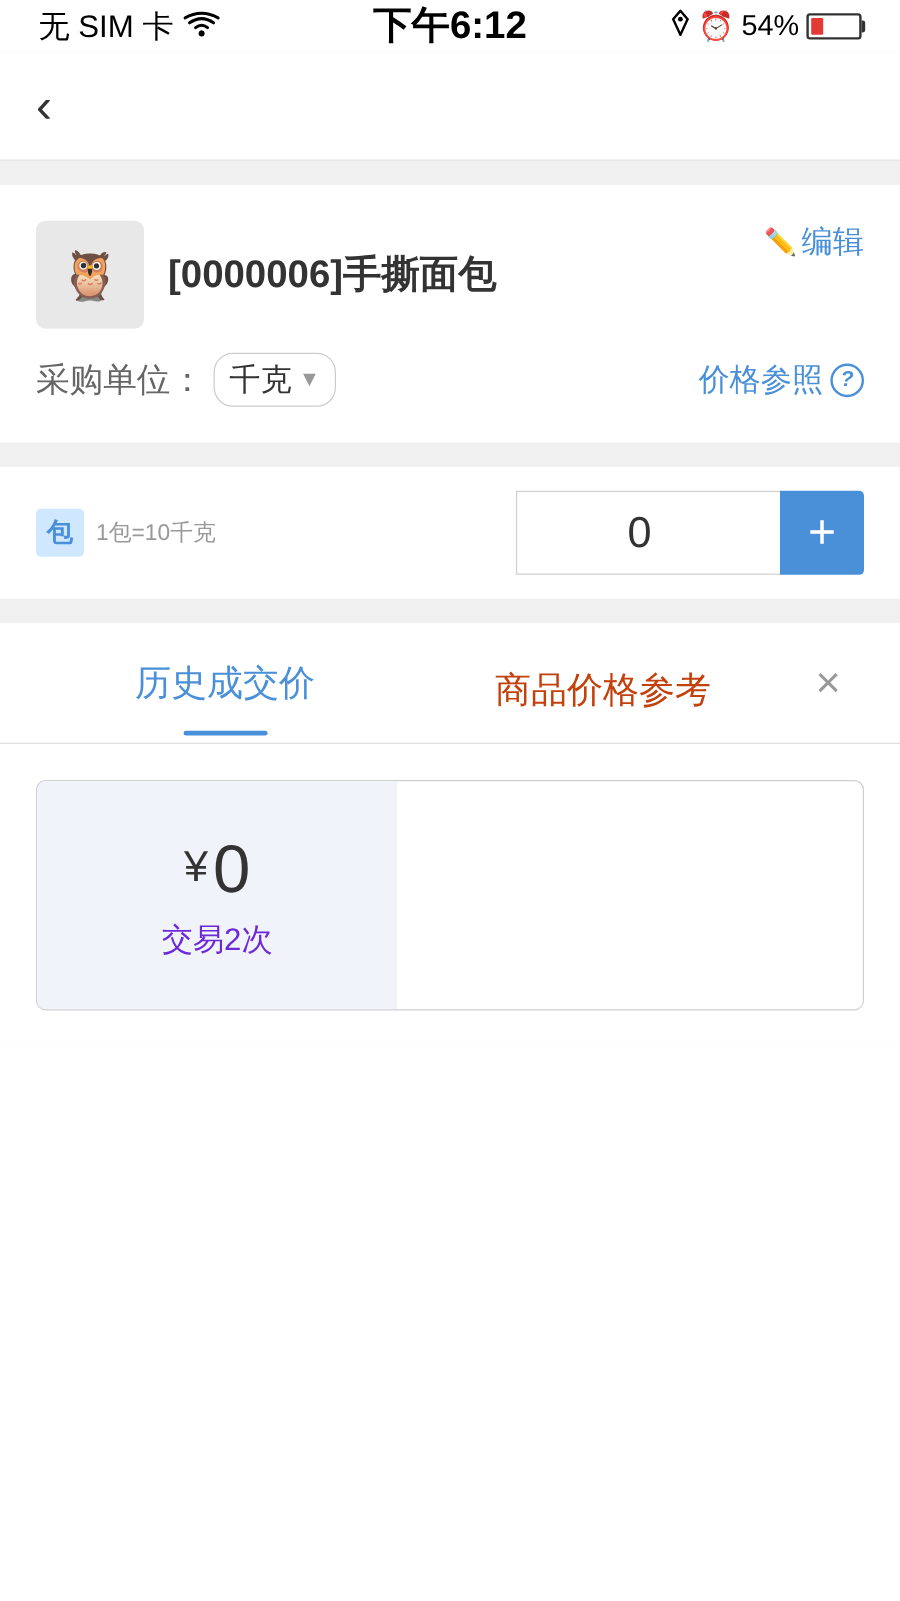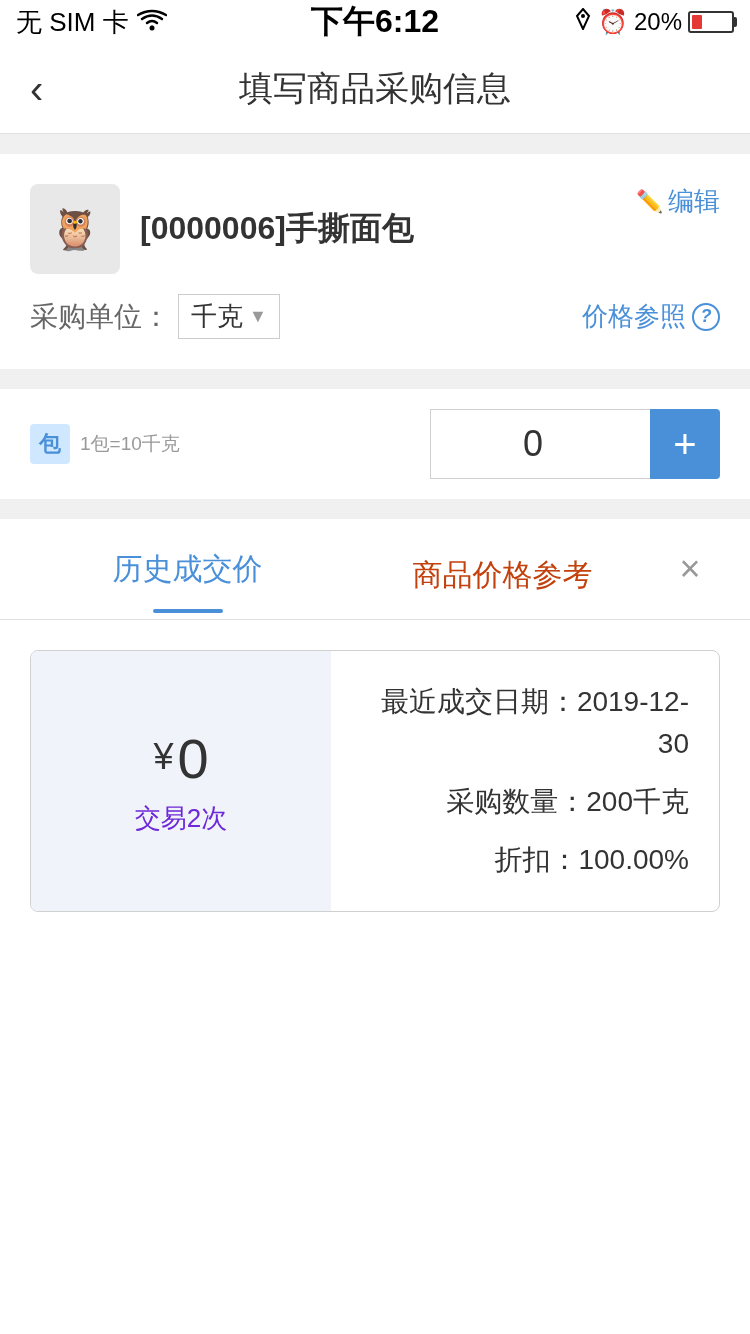--- a/index.html
+++ b/index.html
@@ -14,21 +14,21 @@
     }
 
     
     .status-bar {
       width: 100%;
       height: 44px;
       background: #fff;
       display: flex;
       align-items: center;
       justify-content: space-between;
-      padding: 0 16px;
+      padding: 0 32px;
       font-size: 26px;
       color: #000;
       text-align: center;
     }
     .status-left {
       display: flex;
       align-items: center;
       gap: 8px;
     }
     .status-center {
@@ -150,21 +150,21 @@
       margin-top: 4px;
     }
     .unit-label {
       font-size: 28px;
       color: #666;
     }
     .unit-select {
       display: inline-flex;
       align-items: center;
       border: 1px solid #ccc;
-      border-radius: 0;
+      border-radius: 16px;
       padding: 4px 12px;
       font-size: 26px;
       color: #333;
       gap: 6px;
       cursor: pointer;
     }
     .unit-dropdown-arrow {
       font-size: 18px;
       color: #999;
     }
@@ -378,30 +378,29 @@
   </div>
   <span class="status-center">下午6:12</span>
   <div class="status-right">
     <span>
       <svg width="18" height="22" viewBox="0 0 18 22" fill="none">
         <path d="M9 1 L15 8 L9 21 L3 8 Z" stroke="#000" stroke-width="2" fill="none"></path>
         <circle cx="9" cy="8" r="2" fill="#000"></circle>
       </svg>
     </span>
     <span>⏰</span>
-    <span>20%</span>
+    <span>54%</span>
     <div class="battery-icon">
       <div class="battery-fill"></div>
     </div>
   </div>
 </div>
 
 <div class="nav-bar">
   <span class="nav-back">‹</span>
-  <span class="nav-title">填写商品采购信息</span>
 </div>
 
 <div class="product-section">
   <div class="product-header">
     <div class="product-left">
       <div class="product-thumbnail">
         <span class="owl-icon">🦉</span>
       </div>
       <span class="product-name">
         <span>[0000006]</span><span>手撕面包</span>
@@ -453,28 +452,17 @@
 
   <div class="price-card-container">
     <div class="price-card">
       <div class="price-card-left">
         <div class="price-amount">
           <span class="price-yen">¥</span>
           <span>0</span>
         </div>
         <div class="price-count">交易2次</div>
       </div>
-      <div class="price-card-right">
-        <div class="price-detail-row">
-          <span>最近成交日期：</span><span>2019-12-30</span>
-        </div>
-        <div class="price-detail-row">
-          <span>采购数量：</span><span>200千克</span>
-        </div>
-        <div class="price-detail-row">
-          <span>折扣：</span><span>100.00%</span>
-        </div>
-      </div>
     </div>
   </div>
 </div>
 
 <div class="white-fill"></div>
 
 </body></html>

